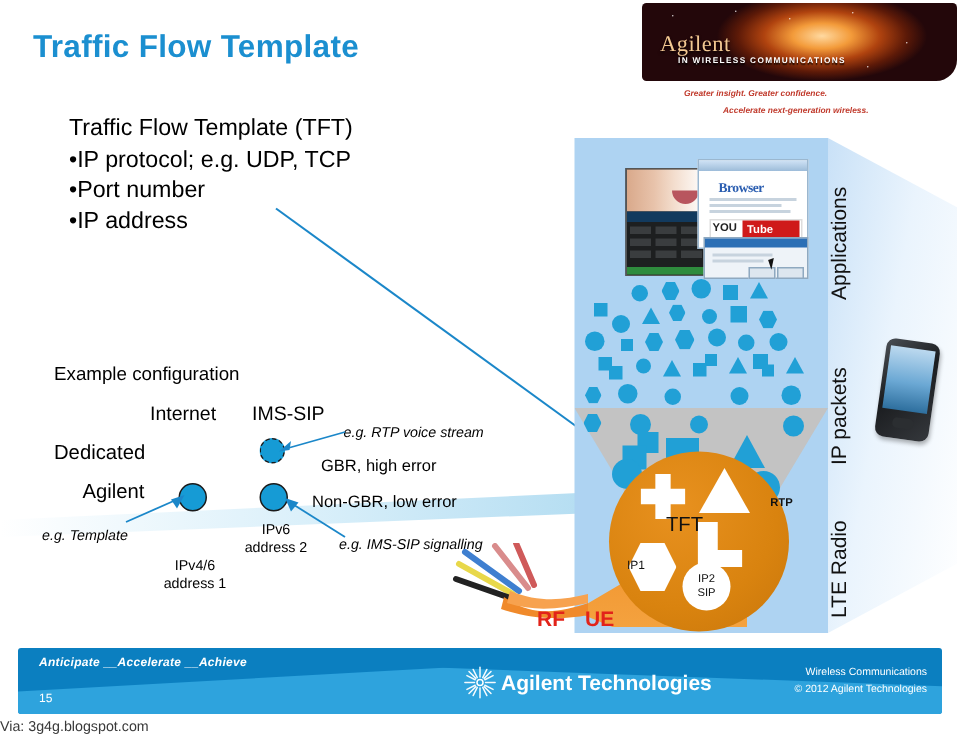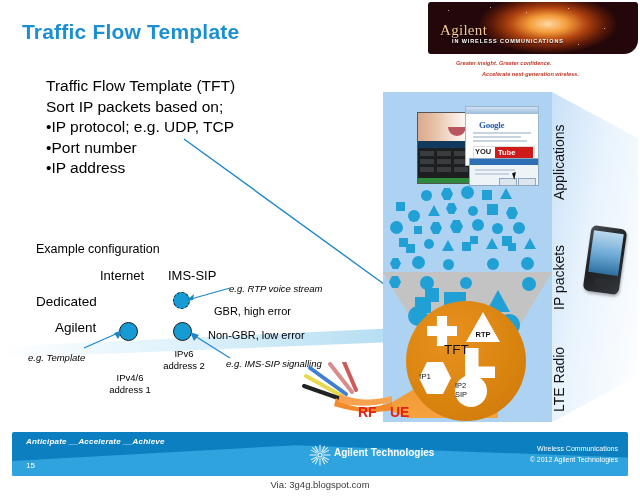--- a/index.html
+++ b/index.html
@@ -123,29 +123,29 @@
           background:radial-gradient(circle at 38% 32%,#e8911f 0%,#d9830f 60%,#c8760b 100%);}
   .tft-label{position:absolute;left:444px;top:342px;font-size:13.5px;color:#111;}
 
   .sh{position:absolute;background:#fff;border:1.3px solid #111;box-sizing:border-box;}
   .sh-cross{left:427px;top:316px;width:30px;height:30px;
        clip-path:polygon(33% 0,67% 0,67% 33%,100% 33%,100% 67%,67% 67%,67% 100%,33% 100%,33% 67%,0 67%,0 33%,33% 33%);
        border:none;background:#fff;}
   .sh-tri{left:466px;top:312px;width:34px;height:30px;background:#fff;
        clip-path:polygon(50% 0,100% 100%,0 100%);border:none;}
   .sh-tri-txt{position:absolute;left:470px;top:330px;width:26px;text-align:center;
-       font-size:7.5px;font-weight:bold;color:#111;}
+       font-size:7.5px;font-weight:bold;color:#111;padding-left:38px;}
   .sh-l{left:465px;top:348px;width:30px;height:30px;background:#fff;
        clip-path:polygon(0 0,45% 0,45% 62%,100% 62%,100% 100%,0 100%);border:none;}
   .sh-hex{left:419px;top:362px;width:32px;height:32px;background:#fff;
        clip-path:polygon(25% 0,75% 0,100% 50%,75% 100%,25% 100%,0 50%);border:none;}
-  .sh-hex-txt{position:absolute;left:419px;top:372px;width:32px;text-align:left;
+  .sh-hex-txt{position:absolute;left:398px;top:372px;width:32px;text-align:right;
        font-size:8px;color:#111;}
   .sh-circ{left:455px;top:375px;width:32px;height:32px;border-radius:50%;background:#fff;border:none;}
-  .sh-circ-txt{position:absolute;left:455px;top:381px;width:32px;
+  .sh-circ-txt{position:absolute;left:455px;top:381px;width:32px;text-align:center;
        font-size:7.5px;line-height:9px;color:#111;}
 
   
   .phone{position:absolute;left:587px;top:227px;width:36px;height:66px;
          background:linear-gradient(135deg,#4a4f55 0%,#1b1d20 45%,#35383c 100%);
          border-radius:6px;transform:rotate(8deg);box-shadow:1px 2px 3px rgba(0,0,0,.3);}
   .phone-scr{position:absolute;left:3px;top:5px;width:30px;height:42px;
          background:linear-gradient(180deg,#bcd9ef 0%,#6ba8d4 55%,#2e6f9e 100%);}
   .phone-btn{position:absolute;left:11px;top:52px;width:14px;height:7px;
          background:#2b2e31;border-radius:3px;}
@@ -164,24 +164,24 @@
 
   
   .footer{position:absolute;left:12px;top:432px;width:616px;height:44px;
        background:#0b7fc0;border-radius:2px;overflow:hidden;}
   .footer-wave{position:absolute;left:0;top:0;width:616px;height:44px;
        background:#2ea3dd;clip-path:polygon(0 66%,46% 30%,100% 58%,100% 100%,0 100%);}
   .foot-motto{position:absolute;left:14px;top:5px;font-size:8px;font-weight:bold;
        font-style:italic;color:#fff;letter-spacing:.2px;}
   .foot-page{position:absolute;left:14px;top:29px;font-size:8px;color:#fff;}
   .foot-logo-mark{position:absolute;left:297px;top:12px;width:22px;height:22px;}
-  .foot-logo-text{position:absolute;left:322px;top:15px;font-size:10px;font-weight:bold;color:#fff;}
+  .foot-logo-text{position:absolute;left:322px;top:15px;font-size:14px;font-weight:bold;color:#fff;}
   .foot-right{position:absolute;right:10px;top:12px;text-align:right;font-size:7px;
        color:#fff;line-height:10.5px;}
-  .via{position:absolute;left:0;top:479px;width:640px;text-align:center;font-size:9.5px;
+  .via{position:absolute;left:0;top:479px;width:640px;font-size:9.5px;
        color:#3a3a3a;}
 </style>
 </head>
 <body>
 
 <div class="slide">
 
   <div class="title">Traffic Flow Template</div>
 
   <div class="banner">
@@ -195,21 +195,20 @@
     <div class="banner-word">Agilent</div>
     <div class="banner-sub">IN WIRELESS COMMUNICATIONS</div>
   </div>
   <div class="tagline">
     <span>Greater insight. Greater confidence.</span>
     <span class="l2">Accelerate next-generation wireless.</span>
   </div>
 
   <div class="body-text">
     <div>Traffic Flow Template (TFT)</div>
-    <div>Sort IP packets based on;</div>
     <div>•IP protocol; e.g. UDP, TCP</div>
     <div>•Port number</div>
     <div>•IP address</div>
   </div>
 
   <svg class="pointer-line" width="215" height="160">
     <line x1="4" y1="4" x2="208" y2="152" stroke="#1b87c9" stroke-width="1.4"></line>
   </svg>
 
   <div class="swoosh"></div>
@@ -263,21 +262,21 @@
         <i style="left:19px;top:11px"></i>
         <i style="left:36px;top:11px"></i>
       <i style="left:2px;top:19px"></i>
         <i style="left:19px;top:19px"></i>
         <i style="left:36px;top:19px"></i>
     </div>
     <div class="th th-keygreen"></div>
 
     <div class="th th-browser"></div>
     <div class="th th-bbar"></div>
-    <div class="th-google">Google</div>
+    <div class="th-google">Browser</div>
     <div class="th-gline" style="left:56px;top:26px;width:58px"></div>
     <div class="th-gline" style="left:56px;top:30px;width:48px"></div>
     <div class="th-gline" style="left:56px;top:34px;width:54px"></div>
     <div class="th th-yt"></div>
     <div class="th-ytxt">YOU</div>
     <div class="th-ytred">
       <span>Tube</span>
     </div>
     <div class="th th-dlg"></div>
     <div class="th-dlgbar" style="position:absolute"></div>

